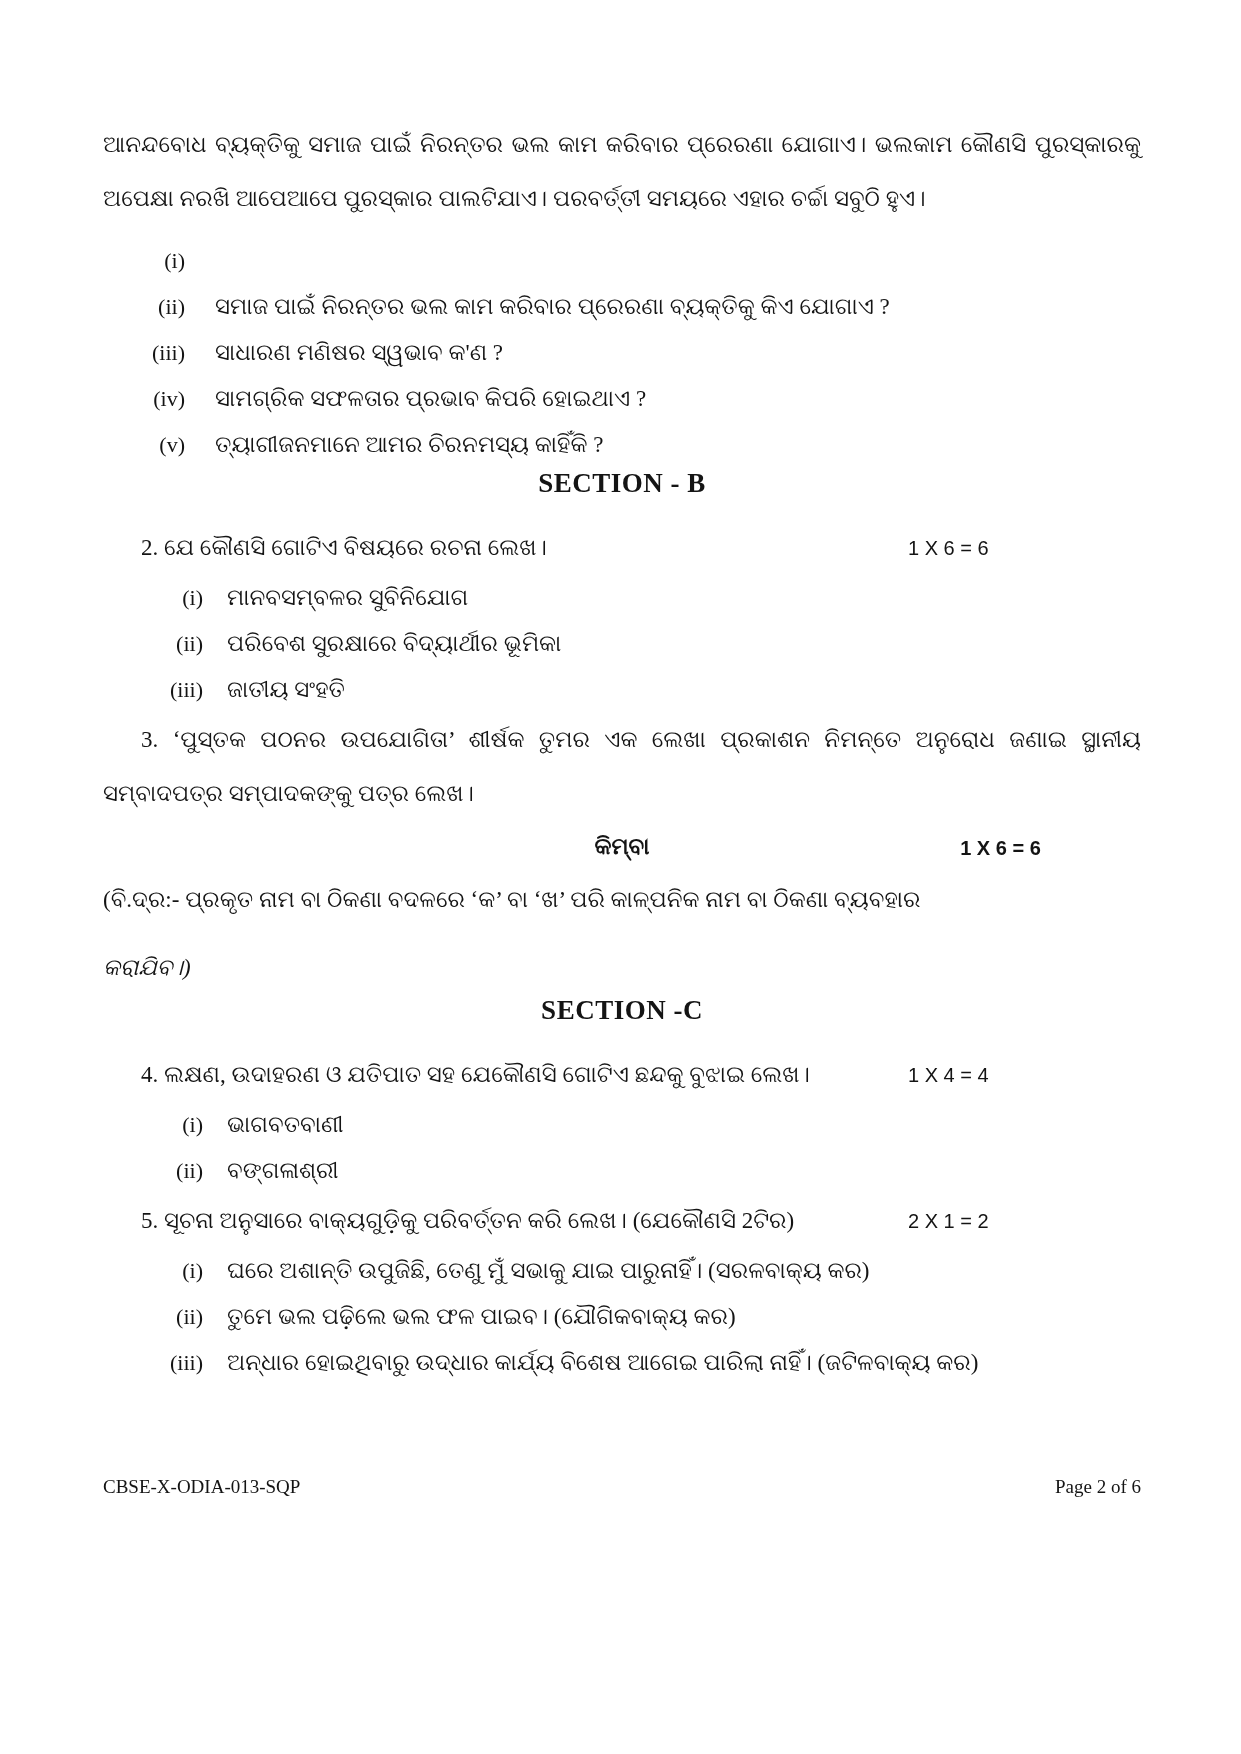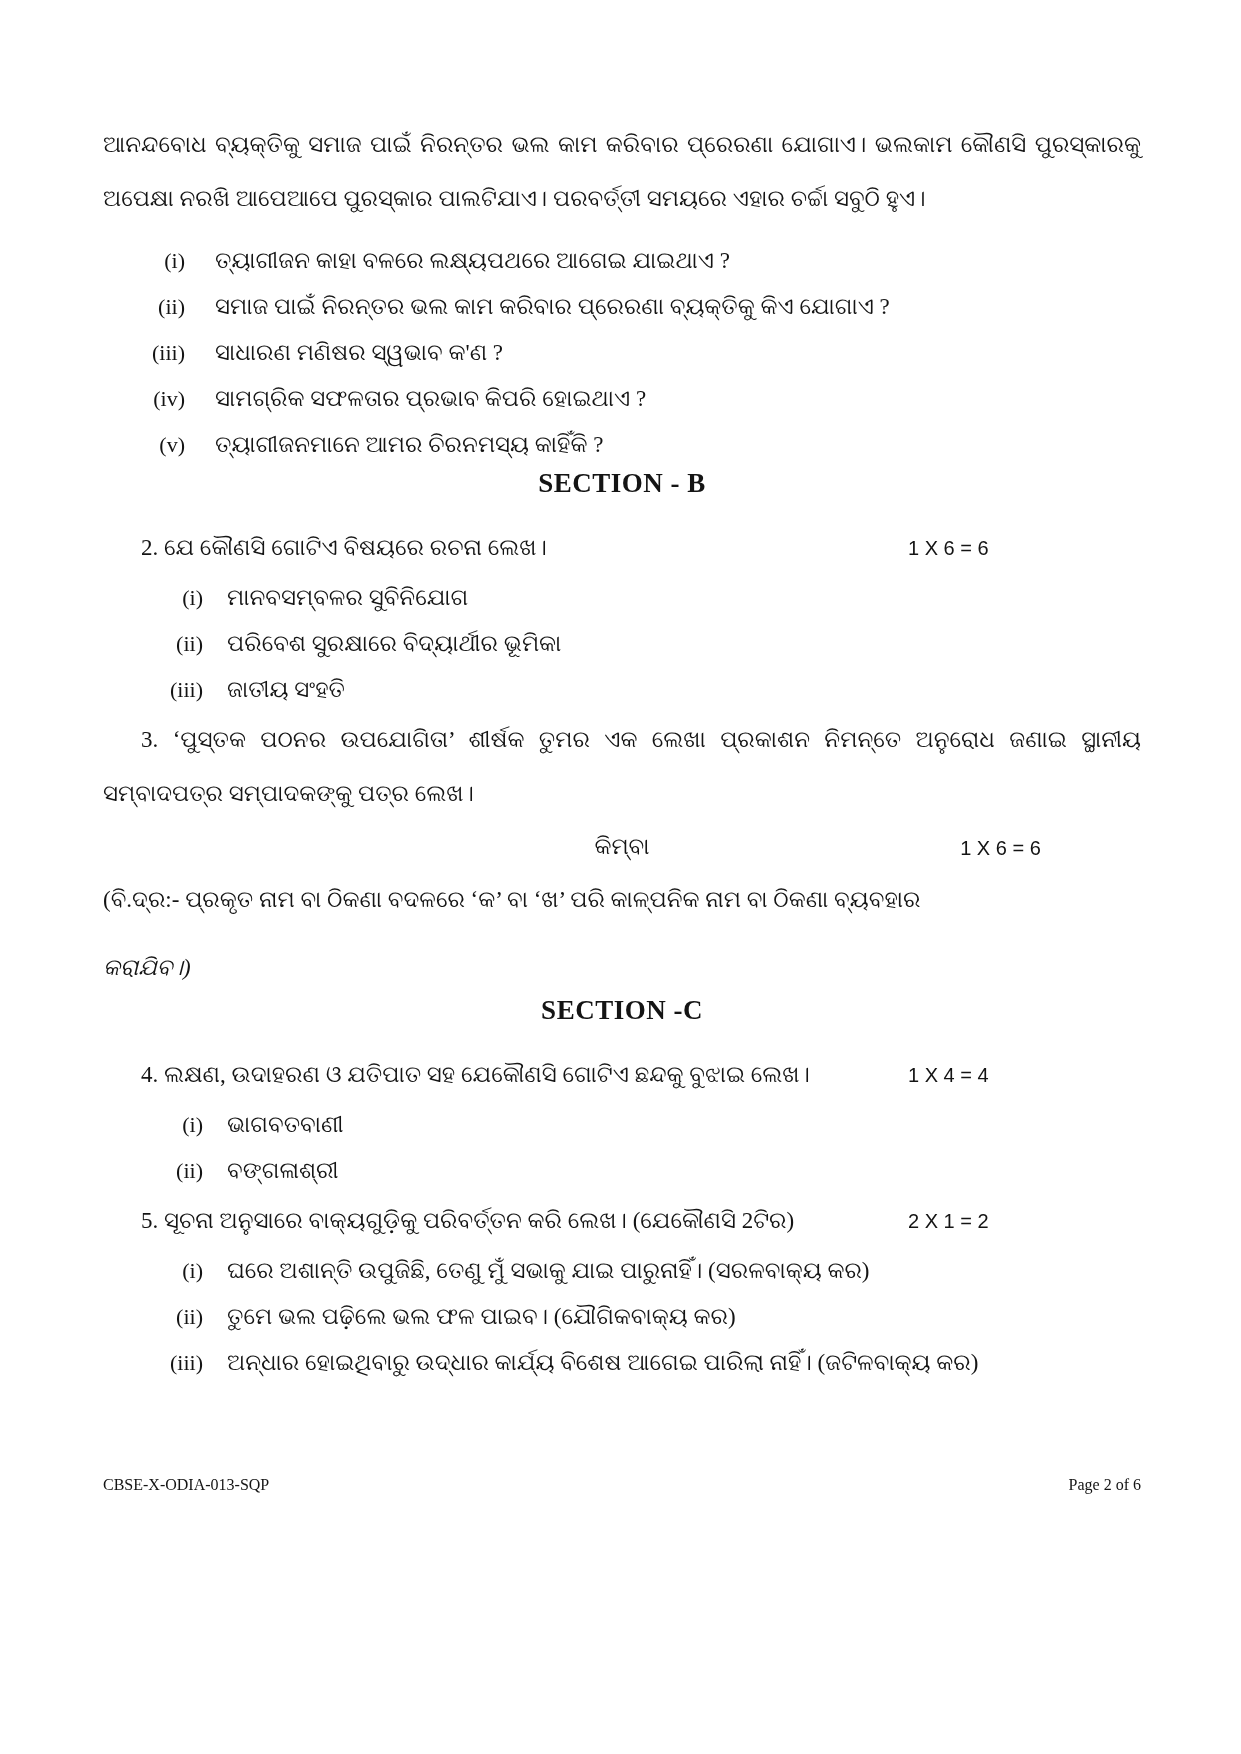--- a/index.html
+++ b/index.html
@@ -59,43 +59,43 @@
     text-indent: 0;
     font-family: "Liberation Sans", "DejaVu Sans", sans-serif;
     font-size: 20px;
     line-height: 54px;
     white-space: nowrap;
   }
   .or-row {
     position: relative;
     line-height: 52px;
     text-align: center;
+    font-weight: bold;
   }
   .note { line-height: 54px; }
   .note-cont { margin-top: 14px; line-height: 54px; font-style: italic; }
   .footer {
     position: absolute;
     top: 1476px;
     left: 103px;
     width: 1038px;
     display: flex;
     justify-content: space-between;
-    font-size: 16px;
+    font-size: 19px;
   }
 </style>
 </head>
 <body>
 
 <div class="page">
 
   <p class="intro odia">ଆନନ୍ଦବୋଧ ବ୍ୟକ୍ତିକୁ ସମାଜ ପାଇଁ ନିରନ୍ତର ଭଲ କାମ କରିବାର ପ୍ରେରଣା ଯୋଗାଏ। ଭଲକାମ କୌଣସି ପୁରସ୍କାରକୁ ଅପେକ୍ଷା ନରଖି ଆପେଆପେ ପୁରସ୍କାର ପାଲଟିଯାଏ। ପରବର୍ତ୍ତୀ ସମୟରେ ଏହାର ଚର୍ଚ୍ଚା ସବୁଠି ହୁଏ।</p>
 
   <div class="subq-row">
     <span class="lbl">(i)</span>
-    <span class="txt odia">ତ୍ୟାଗୀଜନ କାହା ବଳରେ ଲକ୍ଷ୍ୟପଥରେ ଆଗେଇ ଯାଇଥାଏ ?</span>
   </div>
   <div class="subq-row">
     <span class="lbl">(ii)</span>
     <span class="txt odia">ସମାଜ ପାଇଁ ନିରନ୍ତର ଭଲ କାମ କରିବାର ପ୍ରେରଣା ବ୍ୟକ୍ତିକୁ କିଏ ଯୋଗାଏ ?</span>
   </div>
   <div class="subq-row">
     <span class="lbl">(iii)</span>
     <span class="txt odia">ସାଧାରଣ ମଣିଷର ସ୍ୱଭାବ କ'ଣ ?</span>
   </div>
   <div class="subq-row">

